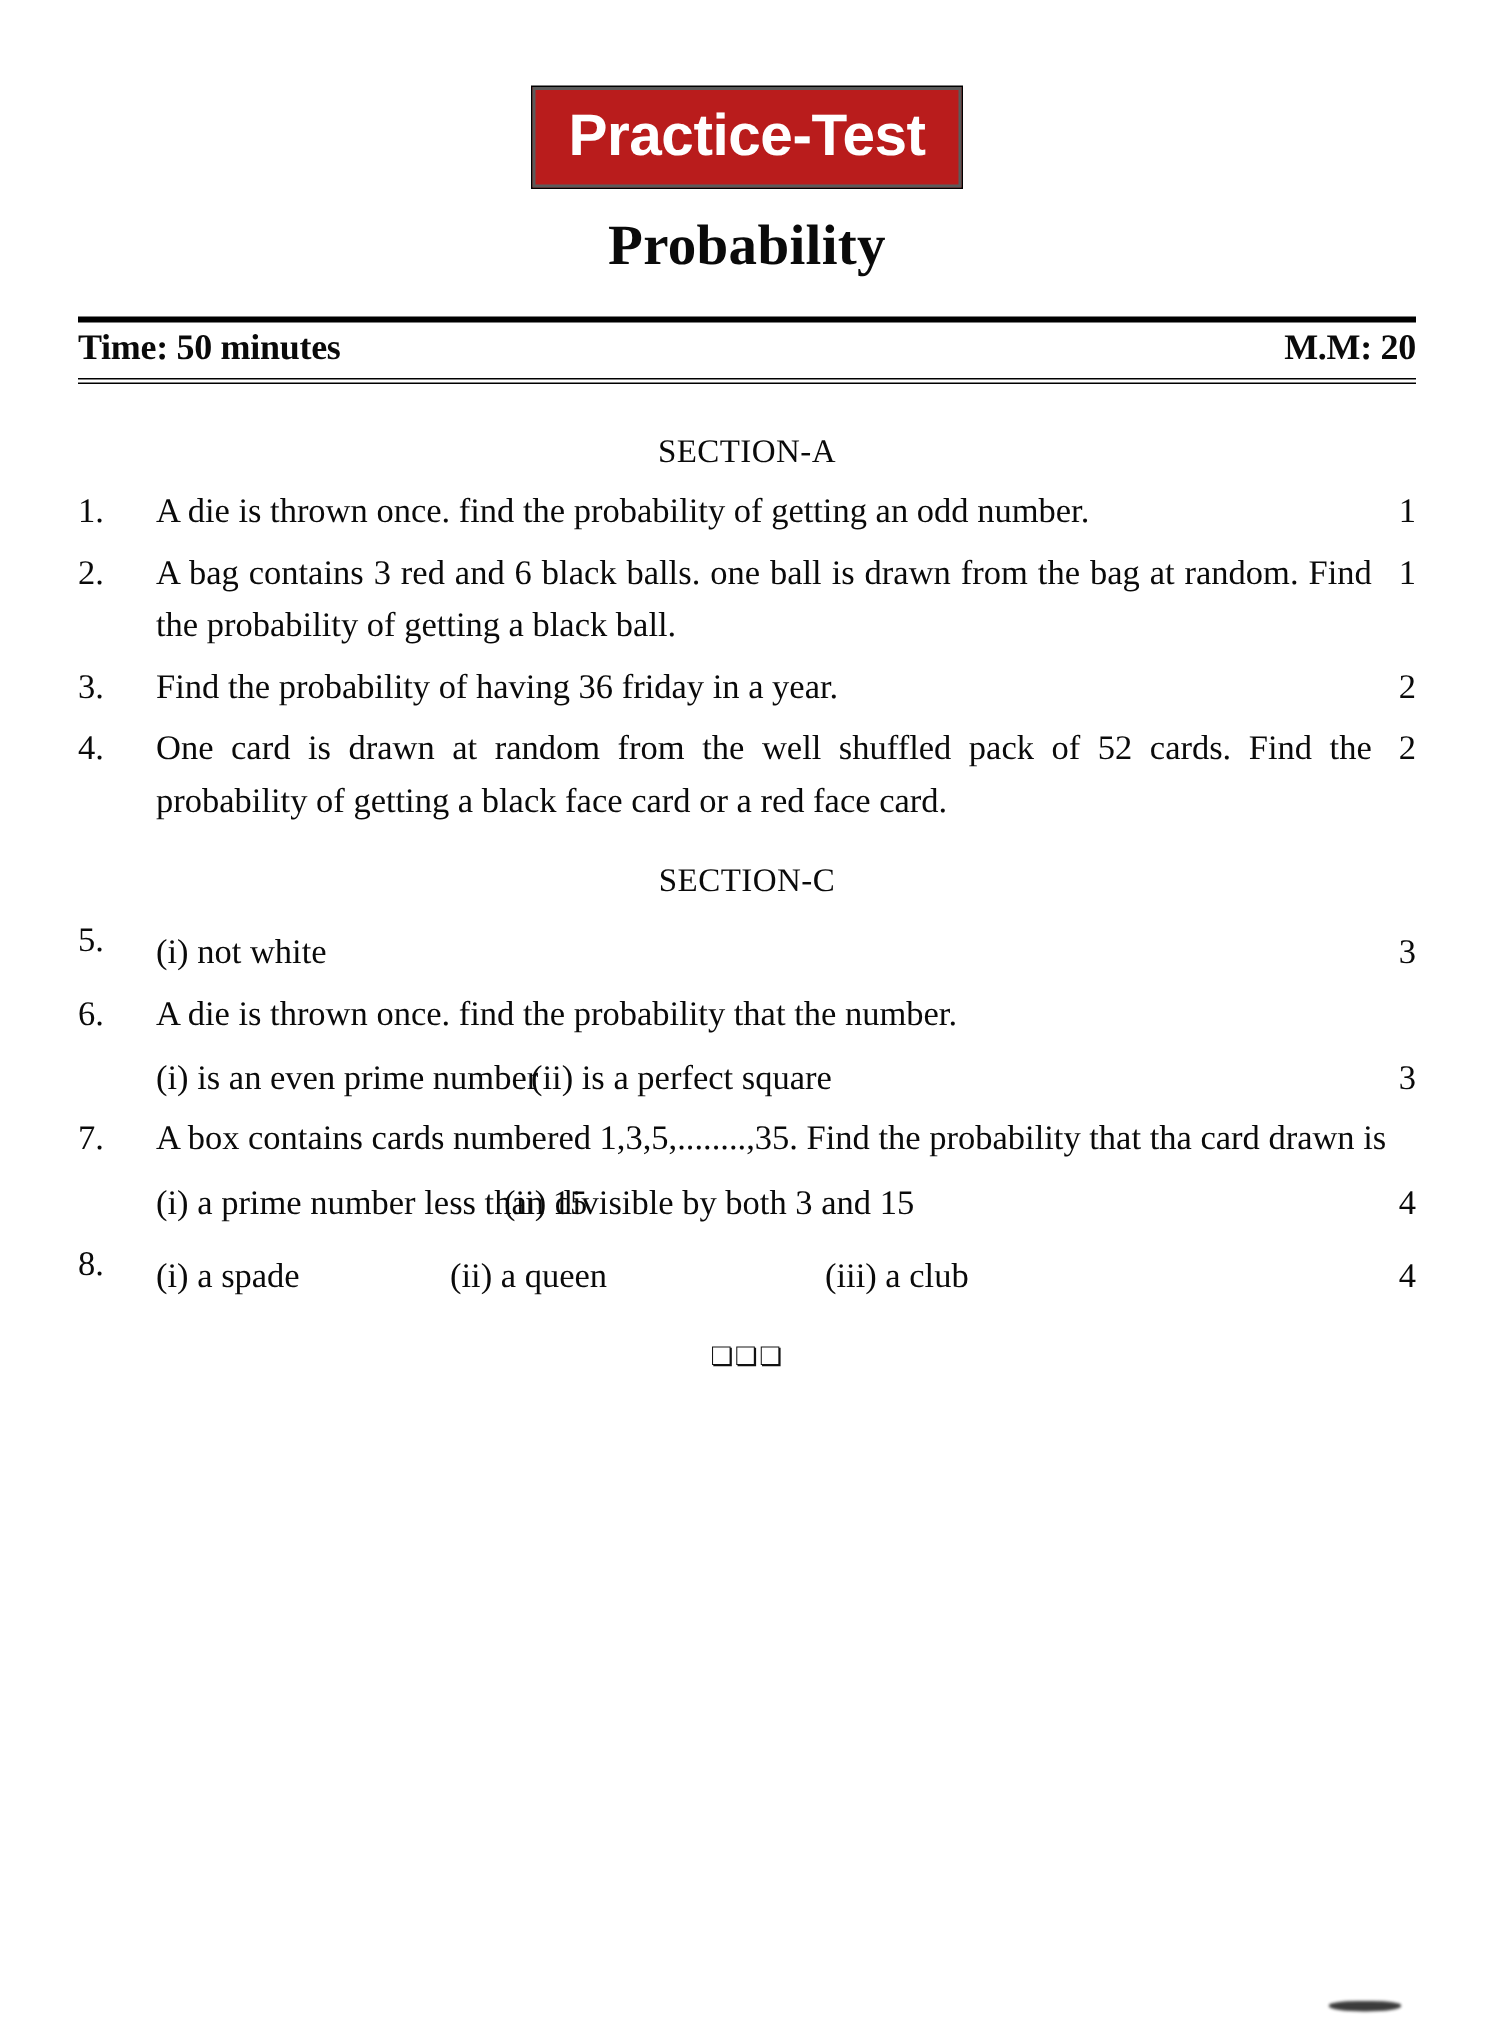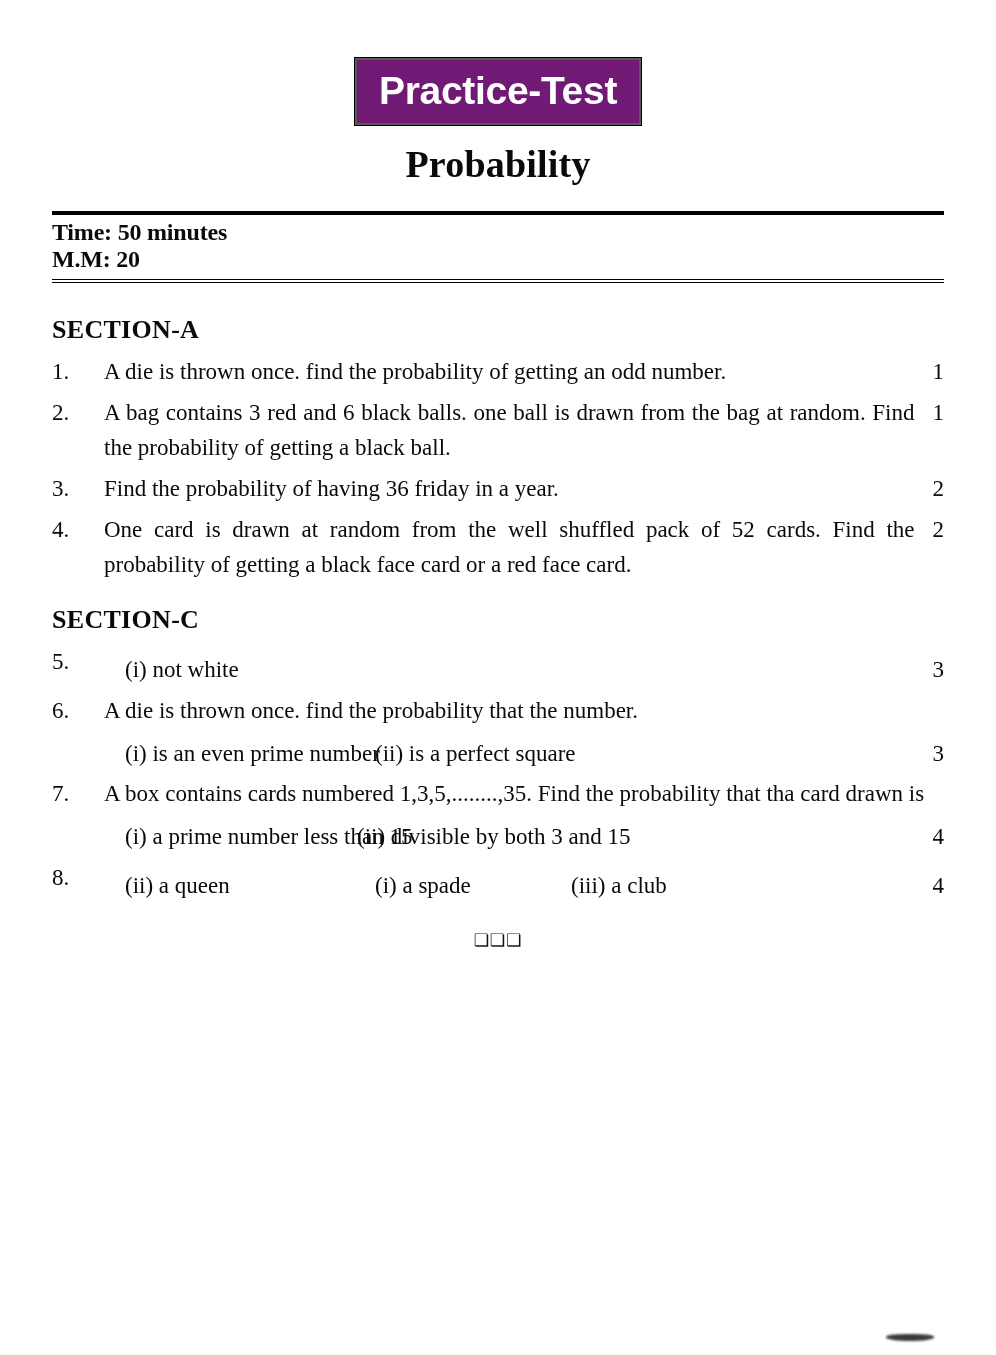--- a/index.html
+++ b/index.html
@@ -23,21 +23,21 @@
     box-sizing: border-box;
   }
 
   
   .title-block {
     padding-top: 58px;
     text-align: center;
   }
   .practice-badge {
     display: inline-block;
-    background: #701a75;
+    background: #b91c1c;
     color: #ffffff;
     font-family: "Liberation Sans", "DejaVu Sans", sans-serif;
     font-weight: bold;
     font-size: 39px;
     letter-spacing: -0.3px;
     line-height: 1;
     padding: 11px 22px 13px 22px;
     border: 2px solid #5a5a5a;
     box-shadow: 0 0 0 1px #000;
   }
@@ -53,34 +53,33 @@
   .meta-bar {
     margin: 26px 52px 0 52px;
     border-top: 4px solid #000;
     border-bottom: 4px double #000;
     padding: 4px 0 6px 0;
     display: flex;
     justify-content: space-between;
     align-items: baseline;
     font-size: 24px;
     font-weight: bold;
-    flex-direction: column;
   }
   .meta-bar .meta-left { letter-spacing: -0.2px; }
   .meta-bar .meta-right { letter-spacing: -0.2px; }
 
   
   .content {
     margin: 0 52px 0 52px;
     padding-top: 10px;
   }
   .section-heading {
-    text-align: left;
-    font-size: 26px;
-    font-weight: bold;
+    text-align: center;
+    font-size: 22px;
+    font-weight: normal;
     letter-spacing: 0.3px;
     margin: 22px 0 10px 0;
   }
   .q-row {
     display: flex;
     align-items: flex-start;
     margin-bottom: 6px;
   }
   .q-num {
     width: 52px;
@@ -106,21 +105,20 @@
     float: right;
     margin-left: 18px;
   }
 
   .subparts {
     display: flex;
     font-size: 23px;
     line-height: 1.52;
     margin-top: 8px;
     position: relative;
-    margin-left: 21px;
   }
   .subparts .sp { white-space: nowrap; }
   .subparts .marks-end {
     margin-left: auto;
   }
 
   
   .sp-gap-w1 { width: 184px; }
   .sp-gap-w2 { width: 232px; }
   .sp-gap-w3 { width: 250px; }
@@ -264,22 +262,22 @@
           <span class="sp">(ii) divisible by both 3 and 15</span>
           <span class="marks-end">4</span>
         </div>
       </div>
     </div>
 
     <div class="q-row">
       <div class="q-num">8.</div>
       <div class="q-body">
         <div class="subparts">
+          <span class="sp sp-gap-w4">(i) a spade</span>
           <span class="sp sp-gap-w5">(ii) a queen</span>
-          <span class="sp sp-gap-w4">(i) a spade</span>
           <span class="sp">(iii) a club</span>
           <span class="marks-end">4</span>
         </div>
       </div>
     </div>
 
     <div class="footer-ornament">❏❏❏</div>
 
   </div>
 

